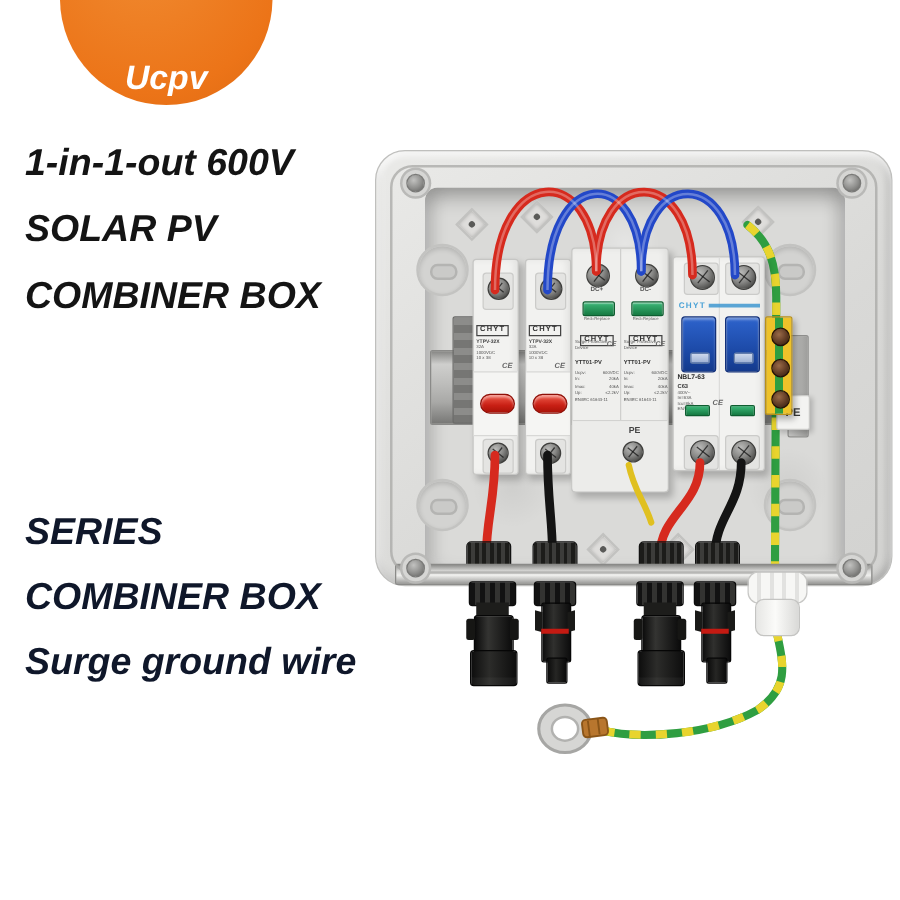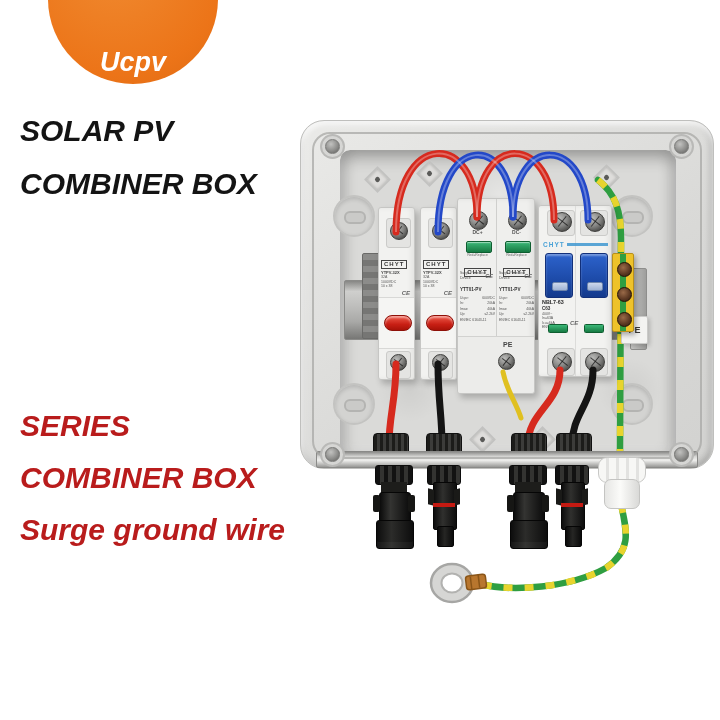--- a/index.html
+++ b/index.html
@@ -13,21 +13,21 @@
         padding-bottom:7px;box-sizing:border-box;}
   .logo .l1{color:#fff;font-weight:bold;font-style:italic;font-size:30px;letter-spacing:1px;line-height:32px;}
   .logo .l1 .reg{font-size:13px;vertical-align:14px;letter-spacing:0;}
   .logo .l2{color:#fff;font-weight:bold;font-style:italic;font-size:27px;line-height:29px;}
 
   
   .headline{position:absolute;left:20px;top:104px;}
   .headline .hl{font-weight:bold;font-style:italic;font-size:30px;color:#141414;
                 height:53px;line-height:53px;white-space:nowrap;}
   .footline{position:absolute;left:20px;top:400px;}
-  .footline .hl{font-weight:bold;font-style:italic;font-size:30px;color:#b91c1c;
+  .footline .hl{font-weight:bold;font-style:italic;font-size:30px;color:#0f172a;
                 height:52px;line-height:52px;white-space:nowrap;}
 
   
   .photo{position:absolute;left:300px;top:120px;width:420px;height:600px;}
   .box{position:absolute;left:0;top:0;width:412px;height:347px;border-radius:24px;
        background:linear-gradient(145deg,#eaeae8,#d9d9d7 60%,#d2d2d0);
        border:1px solid #bfbfbd;
        box-shadow:inset 0 4px 5px rgba(255,255,255,.7), inset 0 -4px 7px rgba(0,0,0,.14),
                   inset 4px 0 6px rgba(255,255,255,.4), inset -4px 0 6px rgba(0,0,0,.10);}
   .groove{position:absolute;left:11px;top:11px;right:11px;bottom:9px;border:2px solid #a8a8a6;
@@ -174,20 +174,21 @@
 </head>
 <body>
 
 <div class="stage">
 
   <div class="logo">
     <div class="l2">Ucpv</div>
   </div>
 
   <div class="headline">
+    <div class="hl">1-in-1-out 600V</div>
     <div class="hl">SOLAR PV</div>
     <div class="hl">COMBINER BOX</div>
   </div>
 
   <div class="footline">
     <div class="hl">SERIES</div>
     <div class="hl">COMBINER BOX</div>
     <div class="hl">Surge ground wire</div>
   </div>
 

